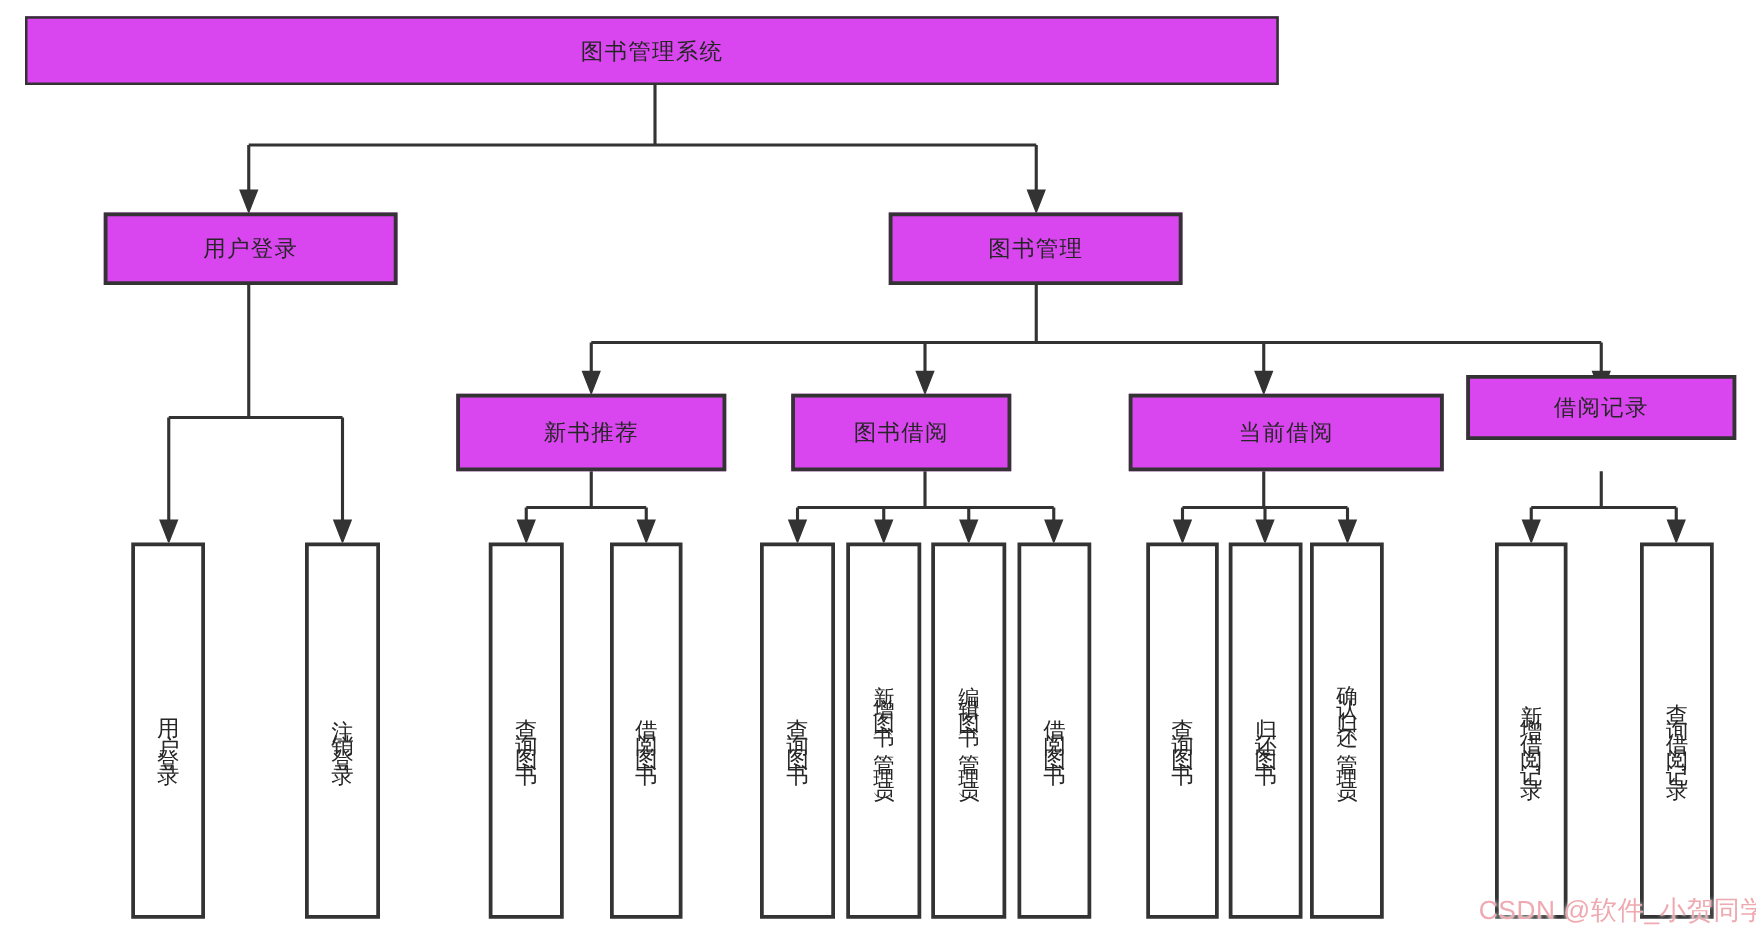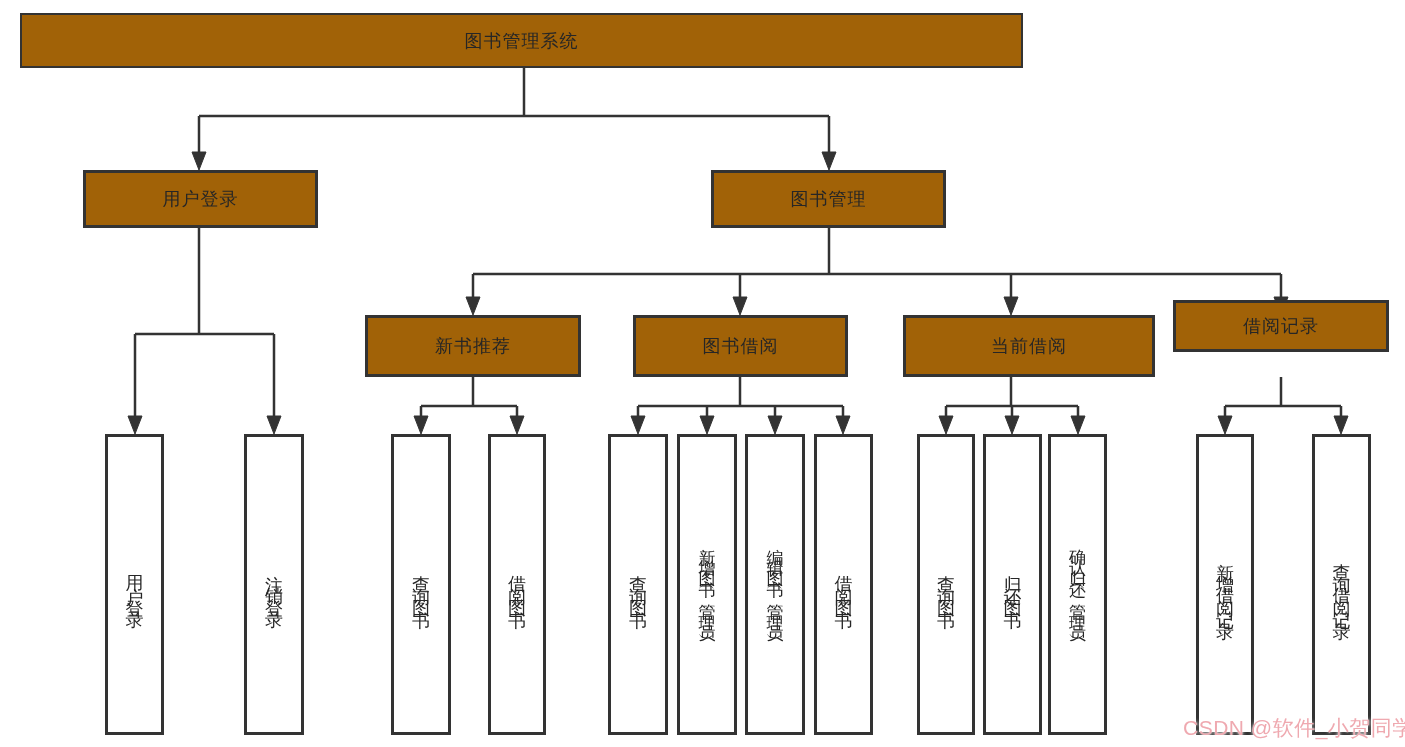--- a/index.html
+++ b/index.html
@@ -19,21 +19,21 @@
     overflow:hidden;
   }
   .wires{
     position:absolute;left:0;top:0;width:1405px;height:747px;
     pointer-events:none;
   }
   .wires path{stroke:var(--line);stroke-width:2.5;fill:none;}
   .wires polygon{fill:var(--line);stroke:var(--line);}
   .box{
     position:absolute;
-    background:#a16207;
+    background:#d946ef;
     border:3px solid var(--box-border);
     display:flex;align-items:center;justify-content:center;
     text-align:center;
   }
   .box.root{border-width:2px;}
   .hlabel{
     font-size:18px;
     letter-spacing:1px;
     white-space:nowrap;
   }
@@ -138,21 +138,21 @@
   <div class="box" style="left:83px;top:170px;width:235px;height:58px;">
     <span class="hlabel">用户登录</span>
   </div>
   <div class="box" style="left:711px;top:170px;width:235px;height:58px;">
     <span class="hlabel">图书管理</span>
   </div>
 
   <div class="box" style="left:365px;top:315px;width:216px;height:62px;">
     <span class="hlabel">新书推荐</span>
   </div>
-  <div class="box" style="left:633px;top:315px;width:215px;height:62px;">
+  <div class="box" style="left:633px;top:315px;width:176px;height:62px;">
     <span class="hlabel">图书借阅</span>
   </div>
   <div class="box" style="left:903px;top:315px;width:252px;height:62px;">
     <span class="hlabel">当前借阅</span>
   </div>
   <div class="box" style="left:1173px;top:300px;width:216px;height:52px;">
     <span class="hlabel">借阅记录</span>
   </div>
 
   <div class="leaf" style="left:105px;width:59px;">

